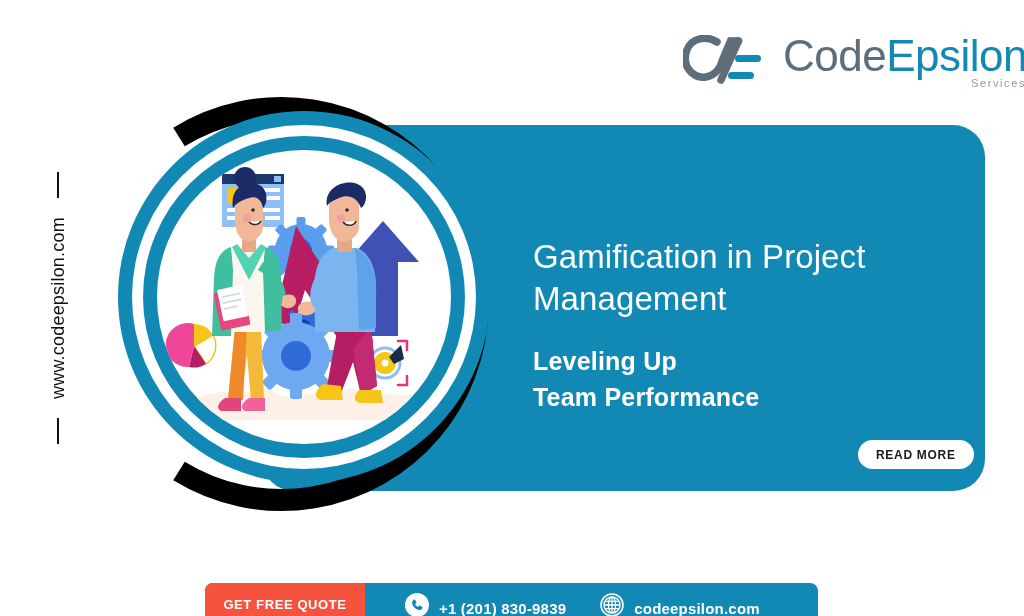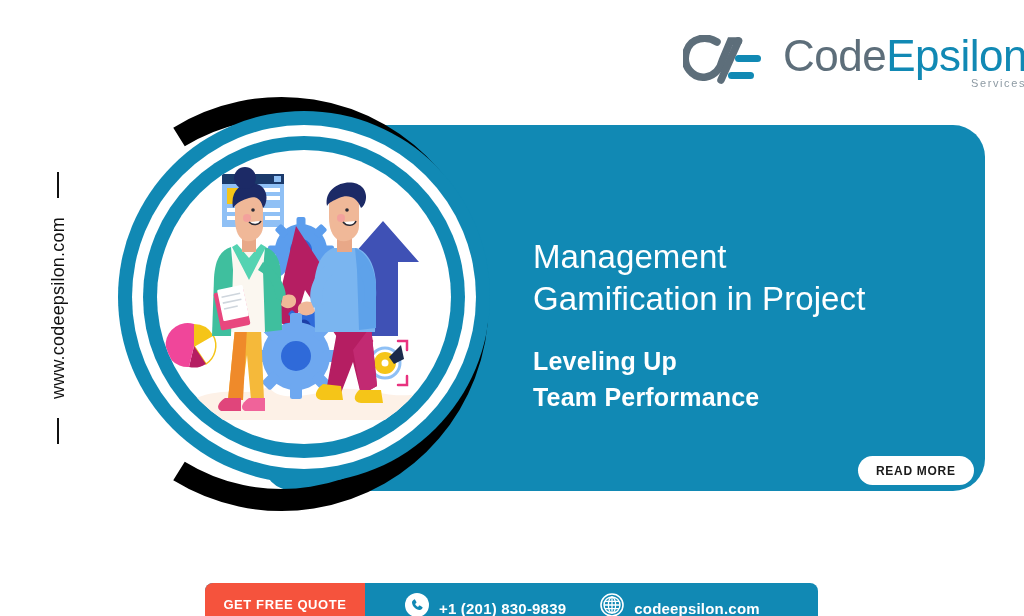--- a/index.html
+++ b/index.html
@@ -170,21 +170,21 @@
     line-height: 36px;
     color: #ffffff;
     font-weight: 700;
     letter-spacing: 0.2px;
   }
 
   
   .read-more {
     position: absolute;
     left: 858px;
-    top: 456px;
+    top: 440px;
     height: 29px;
     padding: 0 18px;
     display: flex;
     align-items: center;
     justify-content: center;
     background: #ffffff;
     color: #1a1a1a;
     border-radius: 15px;
     font-size: 12px;
     font-weight: 700;
@@ -428,22 +428,22 @@
         <circle cx="190" cy="60" r="1.8" fill="#2a2a35"></circle>
         <path d="M186 72 C190 77, 197 76, 199 71" stroke="#2a2a35" stroke-width="1.6" fill="#ffffff"></path>
         <circle cx="184" cy="68" r="4" fill="#f58ea0" opacity="0.55"></circle>
       </g>
 
     </svg>
   </div>
 
   <div class="headline-block">
     <div class="headline-main">
+      <div>Gamification in Project</div>
       <div>Management</div>
-      <div>Gamification in Project</div>
     </div>
     <div class="headline-sub">
       <div>Leveling Up</div>
       <div>Team Performance</div>
     </div>
   </div>
 
   <div class="read-more">READ MORE</div>
 
   <div class="contact-bar">

